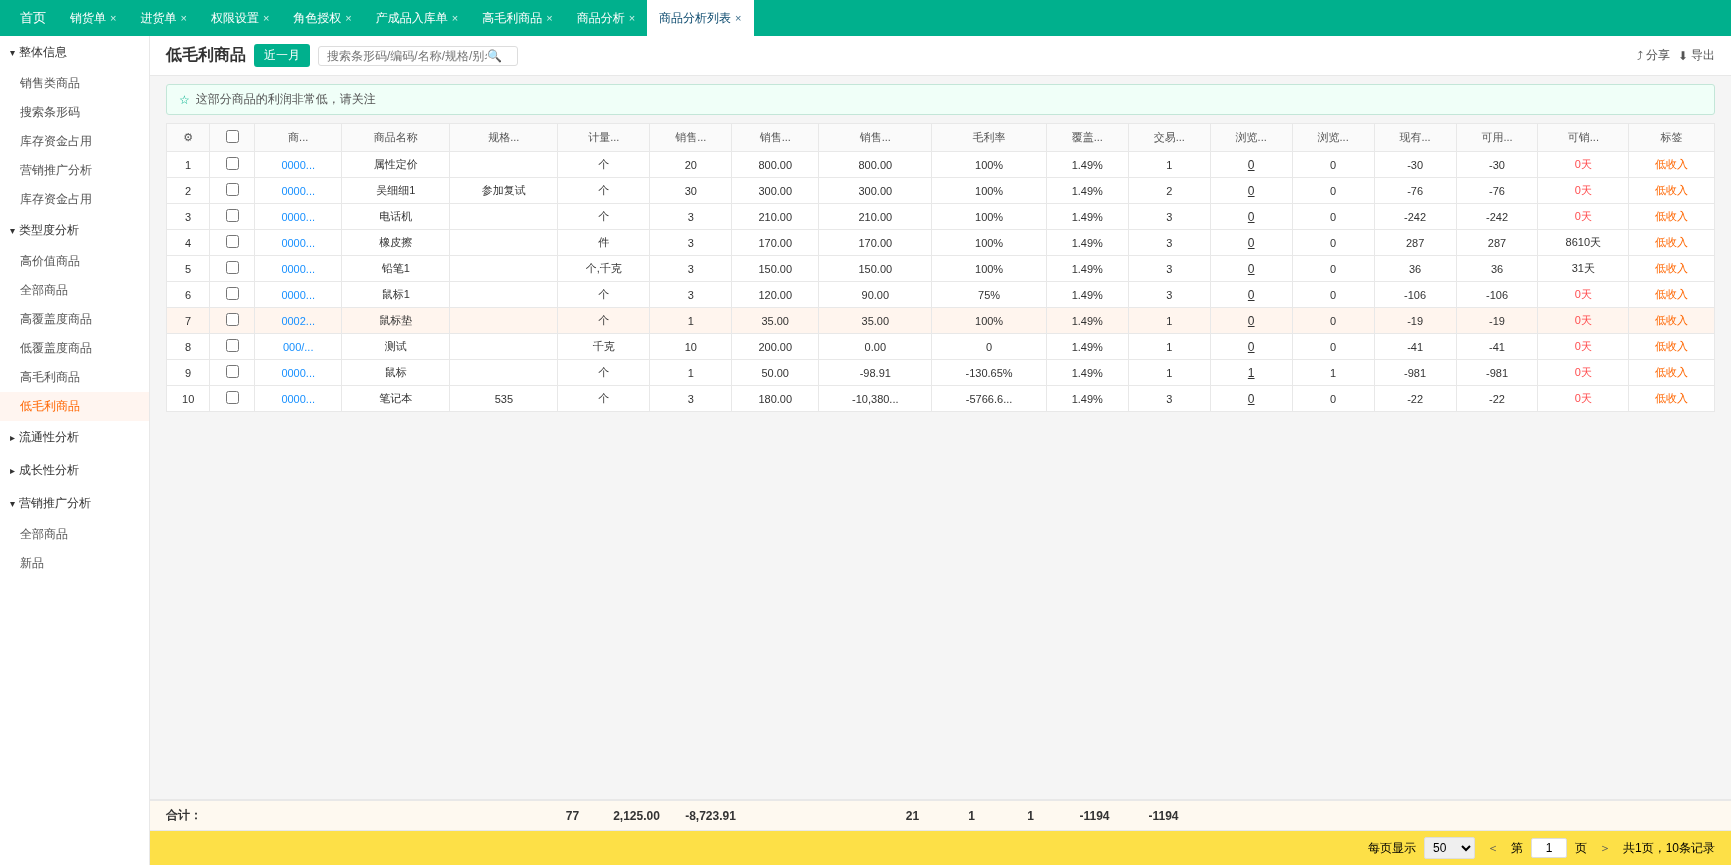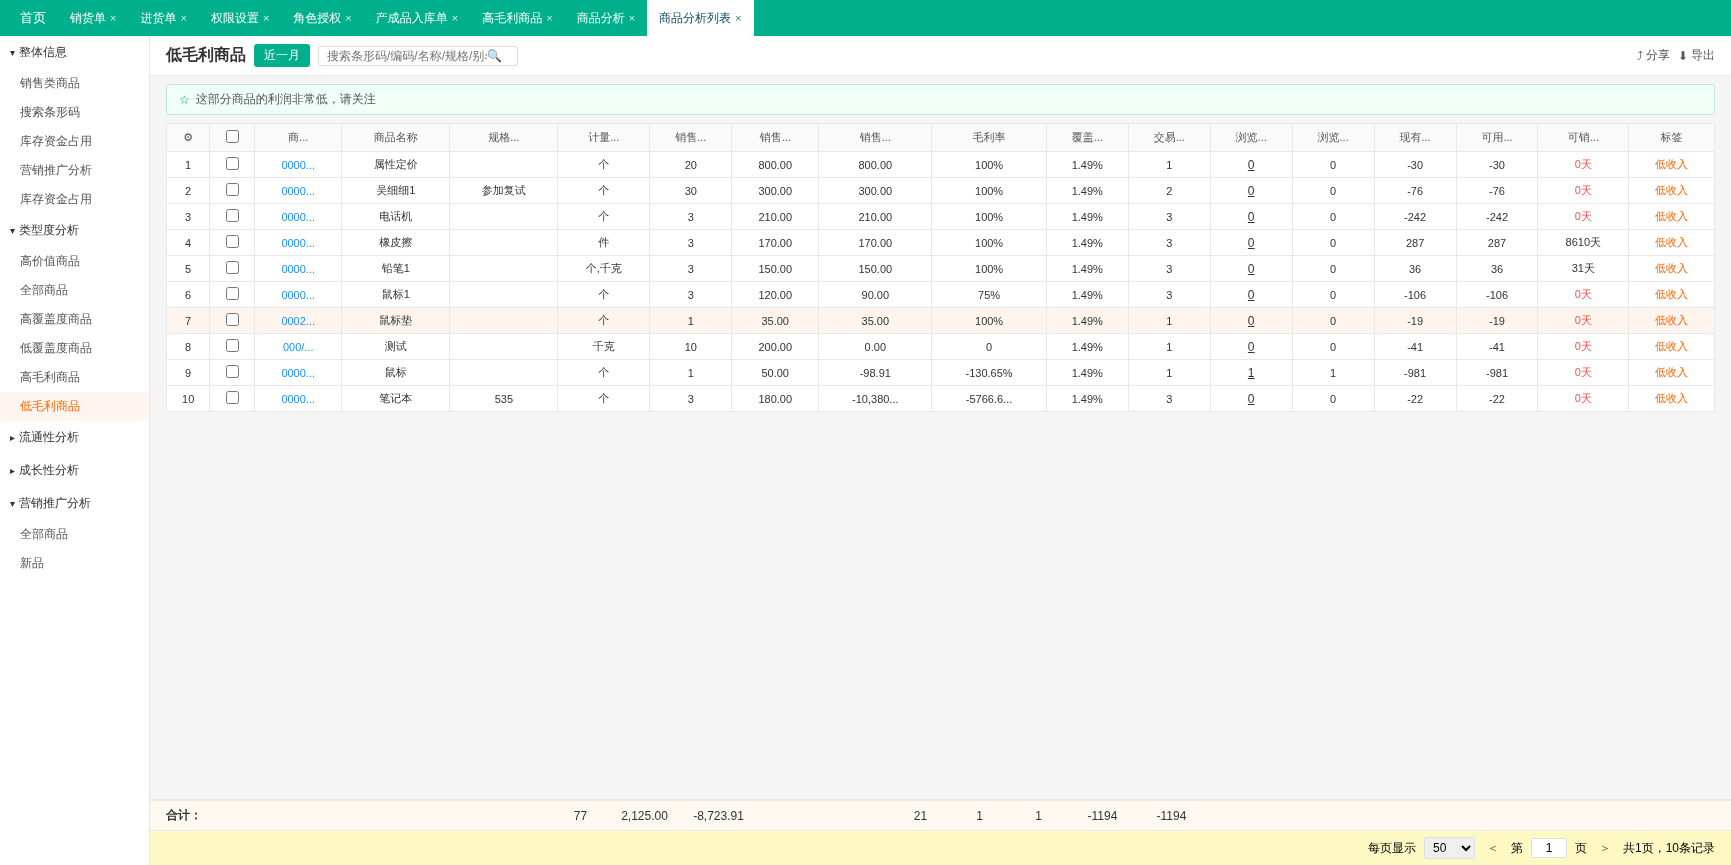--- a/index.html
+++ b/index.html
@@ -178,25 +178,25 @@
     
     .table-footer {
       background: #fef9f0;
       border-top: 2px solid #e8e8e8;
       display: flex;
       align-items: center;
       padding: 6px 16px;
       font-size: 12px;
       color: #333;
     }
-    .footer-label { font-weight: bold; margin-right: 8px; }
+    .footer-label { font-weight: bold; }
     
     
     .pagination {
-      background: #fef9c3;
+      background: #fde047;
       border-top: 1px solid #e8e8e8;
       display: flex;
       align-items: center;
       justify-content: flex-end;
       padding: 6px 16px;
       gap: 8px;
       font-size: 12px;
     }
     .pagination select {
       border: 1px solid #ddd;
@@ -545,21 +545,21 @@
       <td>-22</td>
       <td style="color:#ff4d4f">0天</td>
       <td style="color:#ff6600">低收入</td>
     </tr>
           </tbody>
       </table>
     </div>
 
     <div class="table-footer">
       <span class="footer-label">合计：</span>
-      <div style="display:flex; flex:1; gap:4px; align-items:center;">
+      <div style="display:flex; flex:1; gap:4px; align-items:center;font-weight:bold;">
         <span style="width:30px;"></span>
         <span style="width:24px;"></span>
         <span style="width:65px;"></span>
         <span style="width:90px;"></span>
         <span style="width:55px;"></span>
         <span style="width:55px;"></span>
         <span style="width:55px; text-align:center;">77</span>
         <span style="width:65px; text-align:center;">2,125.00</span>
         <span style="width:75px; text-align:center;">-8,723.91</span>
         <span style="width:65px;"></span>

